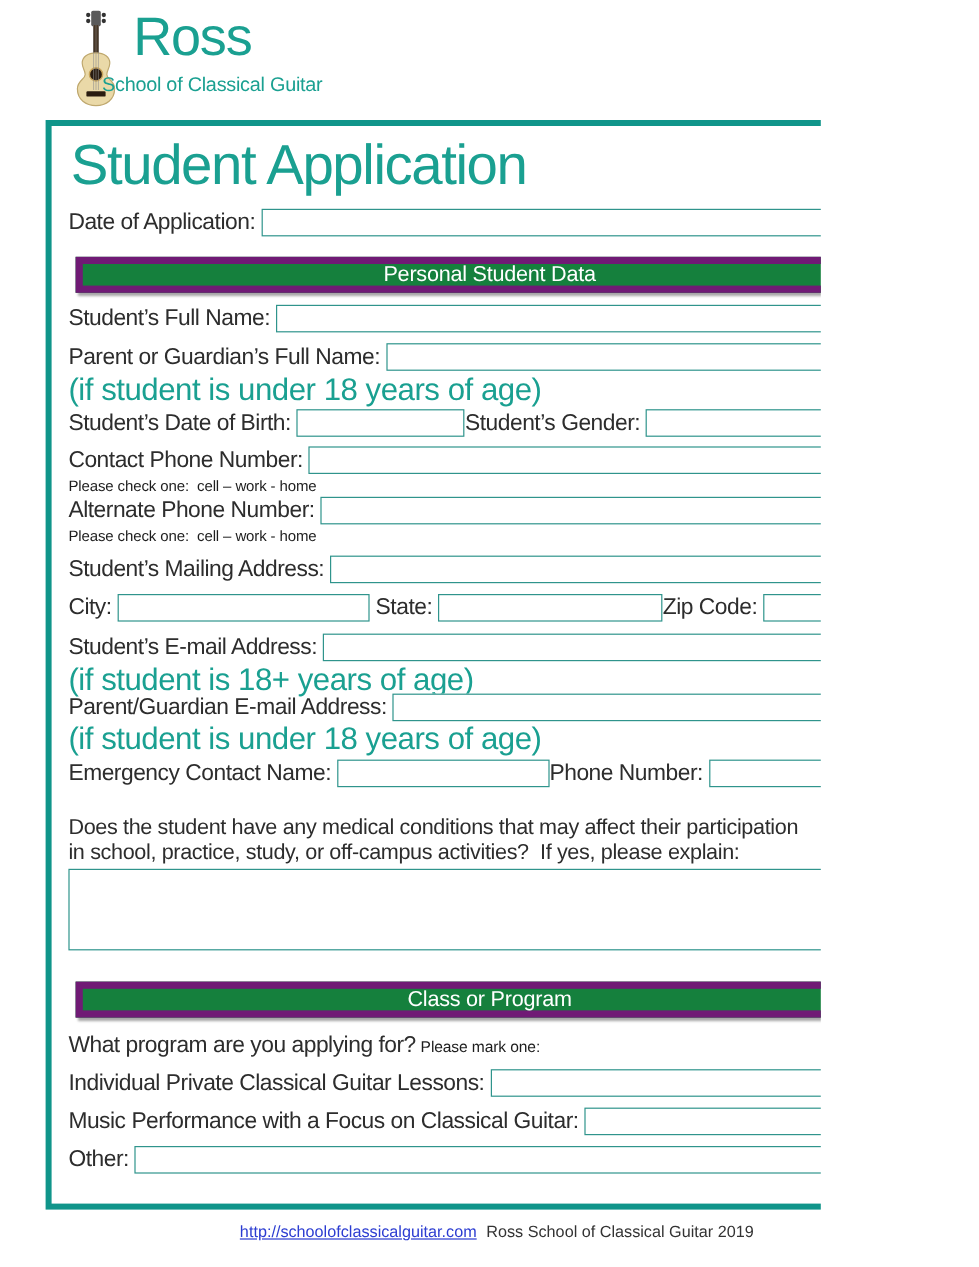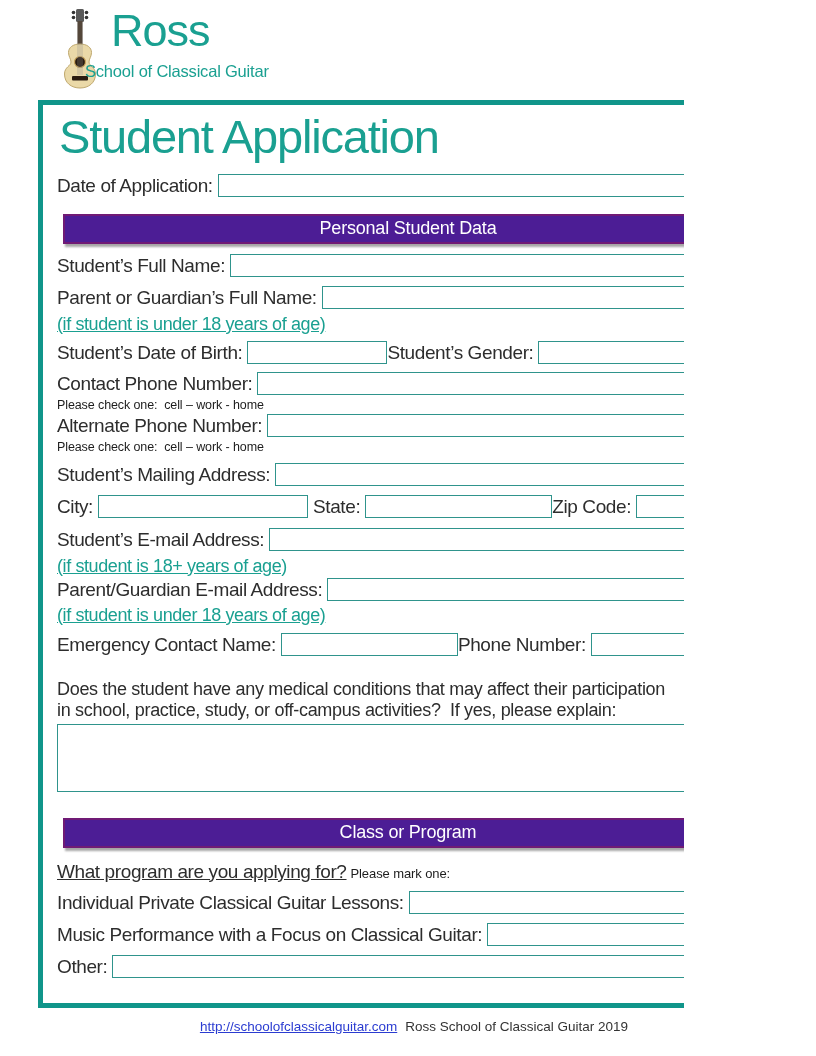--- a/index.html
+++ b/index.html
@@ -36,25 +36,25 @@
   .lbl {
     font-size:19px; color:#2d2d2d; letter-spacing:-0.4px;
     white-space:nowrap; padding-right:5px; line-height:24px;
   }
   input.field {
     flex:1; min-width:0; height:23px; border:1px solid #2f948c; background:#fff;
     font:15px "Liberation Sans", sans-serif; padding:0 4px; outline:none; border-radius:0;
   }
   input.fixed { flex:none; }
 
-  .hint { font-size:18px; color:#1aa091; letter-spacing:-0.4px; line-height:22px;text-decoration:underline; }
+  .hint { font-size:26px; color:#1aa091; letter-spacing:-0.4px; line-height:22px; }
   .note { font-size:12.5px; color:#1d1d1d; letter-spacing:-0.1px; white-space:pre; line-height:14px; }
 
   .banner {
-    margin:0 6px; height:30px; border:2px solid #701a75; background:#4c1d95;
+    margin:0 6px; height:30px; border:6px solid #701a75; background:#15803d;
     color:#fff; display:flex; align-items:center; justify-content:center;
     font-size:18px; letter-spacing:-0.2px;
     box-shadow:2px 3px 2px rgba(0,0,0,0.35);
   }
 
   .question { font-size:18px; color:#2d2d2d; letter-spacing:-0.3px; line-height:21px; white-space:pre; }
 
   textarea.bigbox {
     display:block; width:100%; height:68px; border:1px solid #2f948c;
     resize:none; font:15px "Liberation Sans", sans-serif; padding:4px; outline:none;
@@ -197,21 +197,21 @@
 
     <div class="mt-quest">
       <div class="question">Does the student have any medical conditions that may affect their participation</div>
       <div class="question">in school, practice, study, or off-campus activities?  If yes, please explain:</div>
     </div>
     <textarea class="bigbox mt-area" style=""></textarea>
 
     <div class="banner mt-banner2">Class or Program</div>
 
     <div class="prog-q mt-progq">
-      <span class="lbl" style="padding-right:0;text-decoration:underline;">What program are you applying for?</span>
+      <span class="lbl" style="padding-right:0;">What program are you applying for?</span>
       <span class="prog-note">Please mark one:</span>
     </div>
 
     <div class="row mt-p1">
       <span class="lbl">Individual Private Classical Guitar Lessons:</span>
       <input type="text" class="field" value="" style="">
     </div>
 
     <div class="row mt-p2">
       <span class="lbl">Music Performance with a Focus on Classical Guitar:</span>

